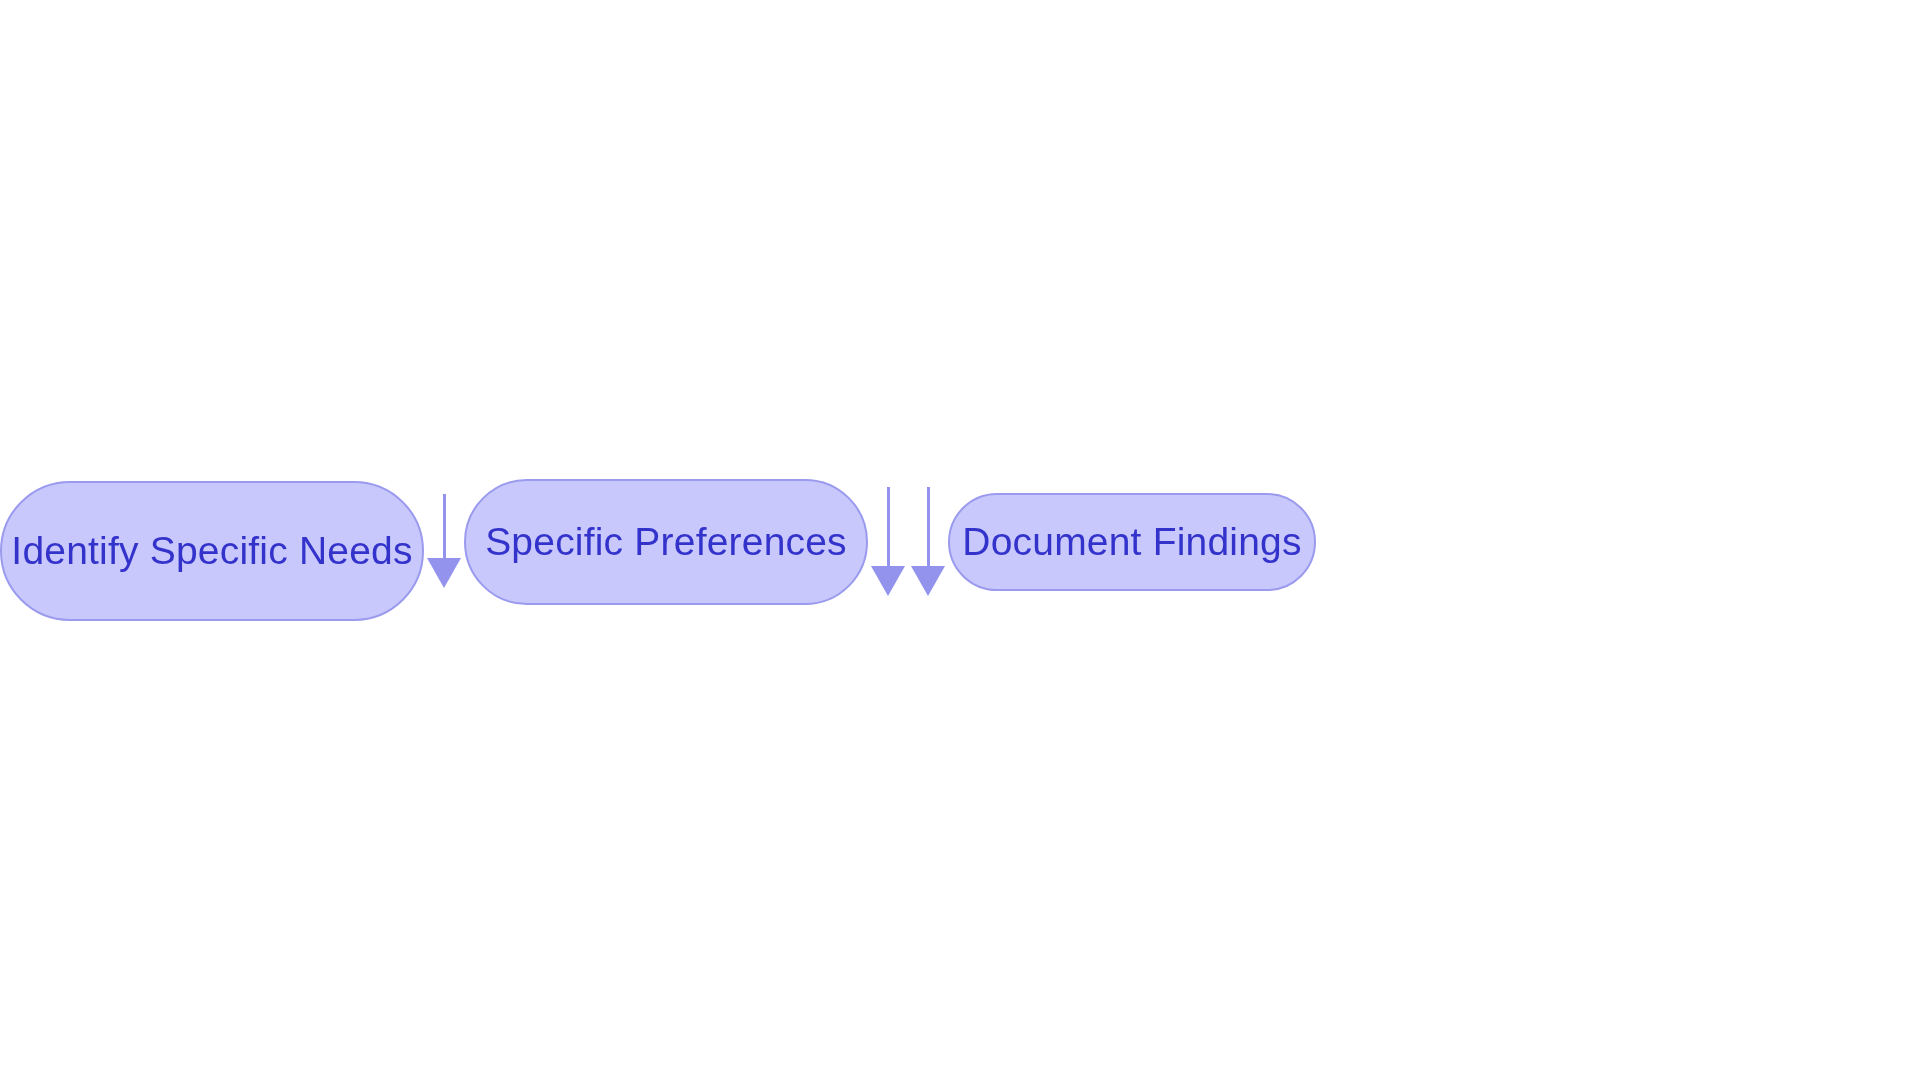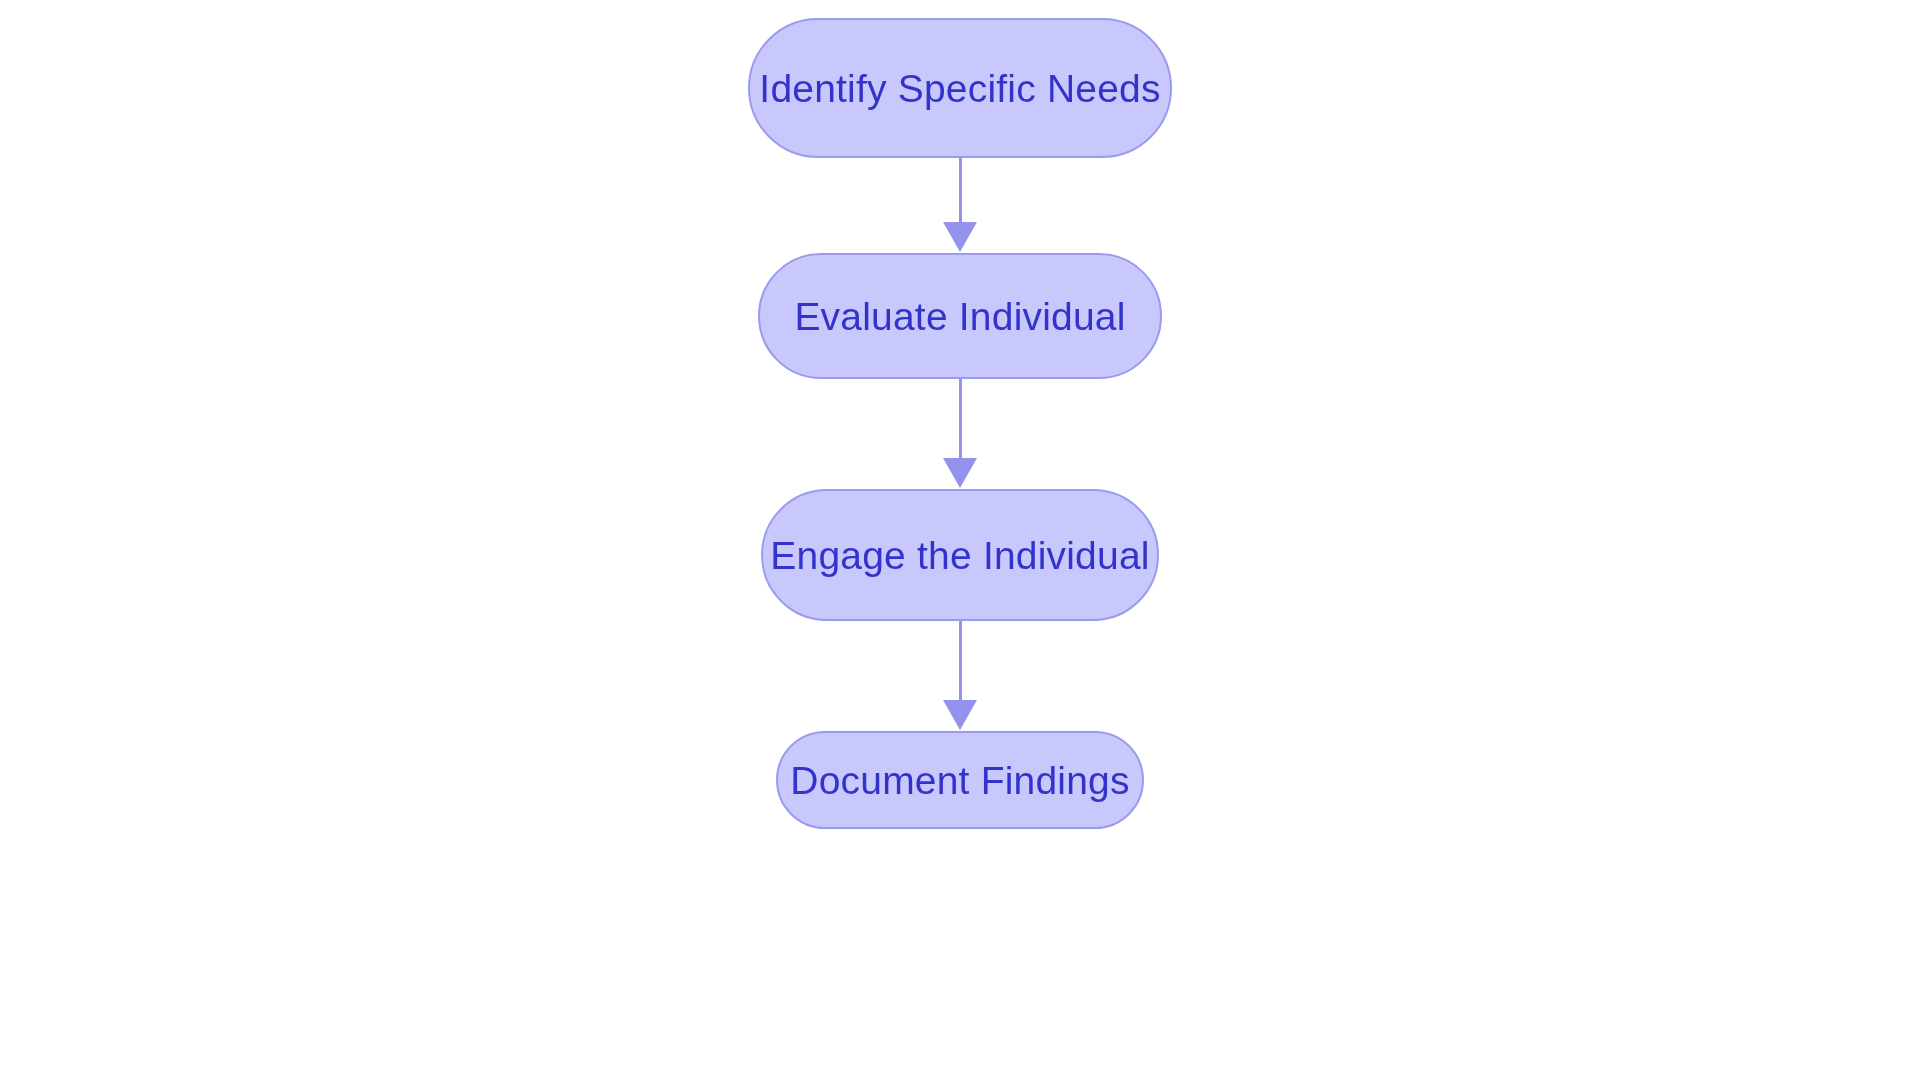--- a/index.html
+++ b/index.html
@@ -21,21 +21,21 @@
     background: #ffffff;
   }
 
   .flow-column {
     position: absolute;
     left: 0;
     top: 0;
     width: 1920px;
     height: 1083px;
     display: flex;
-    flex-direction: column;
+    flex-direction: row;
     align-items: center;
     justify-content: flex-start;
   }
 
   
   .node {
     box-sizing: border-box;
     display: flex;
     align-items: center;
     justify-content: center;
@@ -122,31 +122,28 @@
     <div class="node node-1">
       <span class="node-label">Identify Specific Needs</span>
     </div>
 
     <div class="connector connector-1">
       <div class="connector-line"></div>
       <div class="connector-arrowhead"></div>
     </div>
 
     <div class="node node-2">
-      <span class="node-label">Evaluate Individual</span>
+      <span class="node-label">Specific Preferences</span>
     </div>
 
     <div class="connector connector-2">
       <div class="connector-line"></div>
       <div class="connector-arrowhead"></div>
     </div>
 
-    <div class="node node-3">
-      <span class="node-label">Engage the Individual</span>
-    </div>
 
     <div class="connector connector-3">
       <div class="connector-line"></div>
       <div class="connector-arrowhead"></div>
     </div>
 
     <div class="node node-4">
       <span class="node-label">Document Findings</span>
     </div>
 

